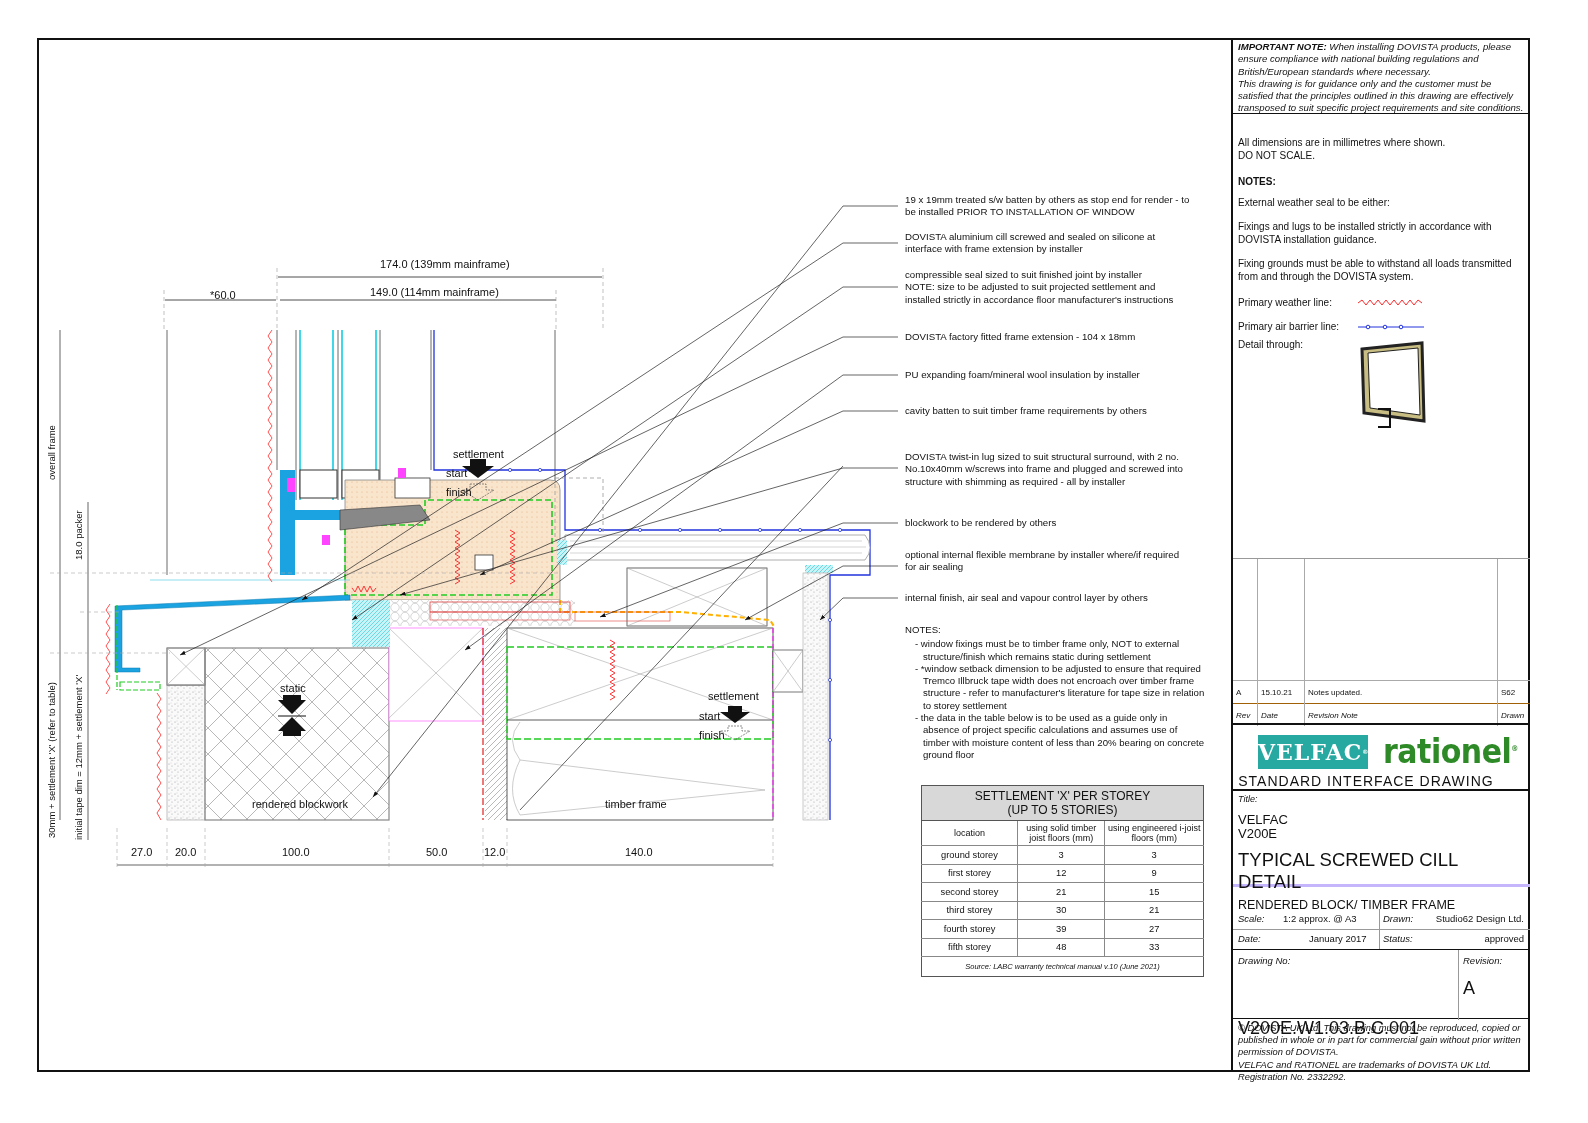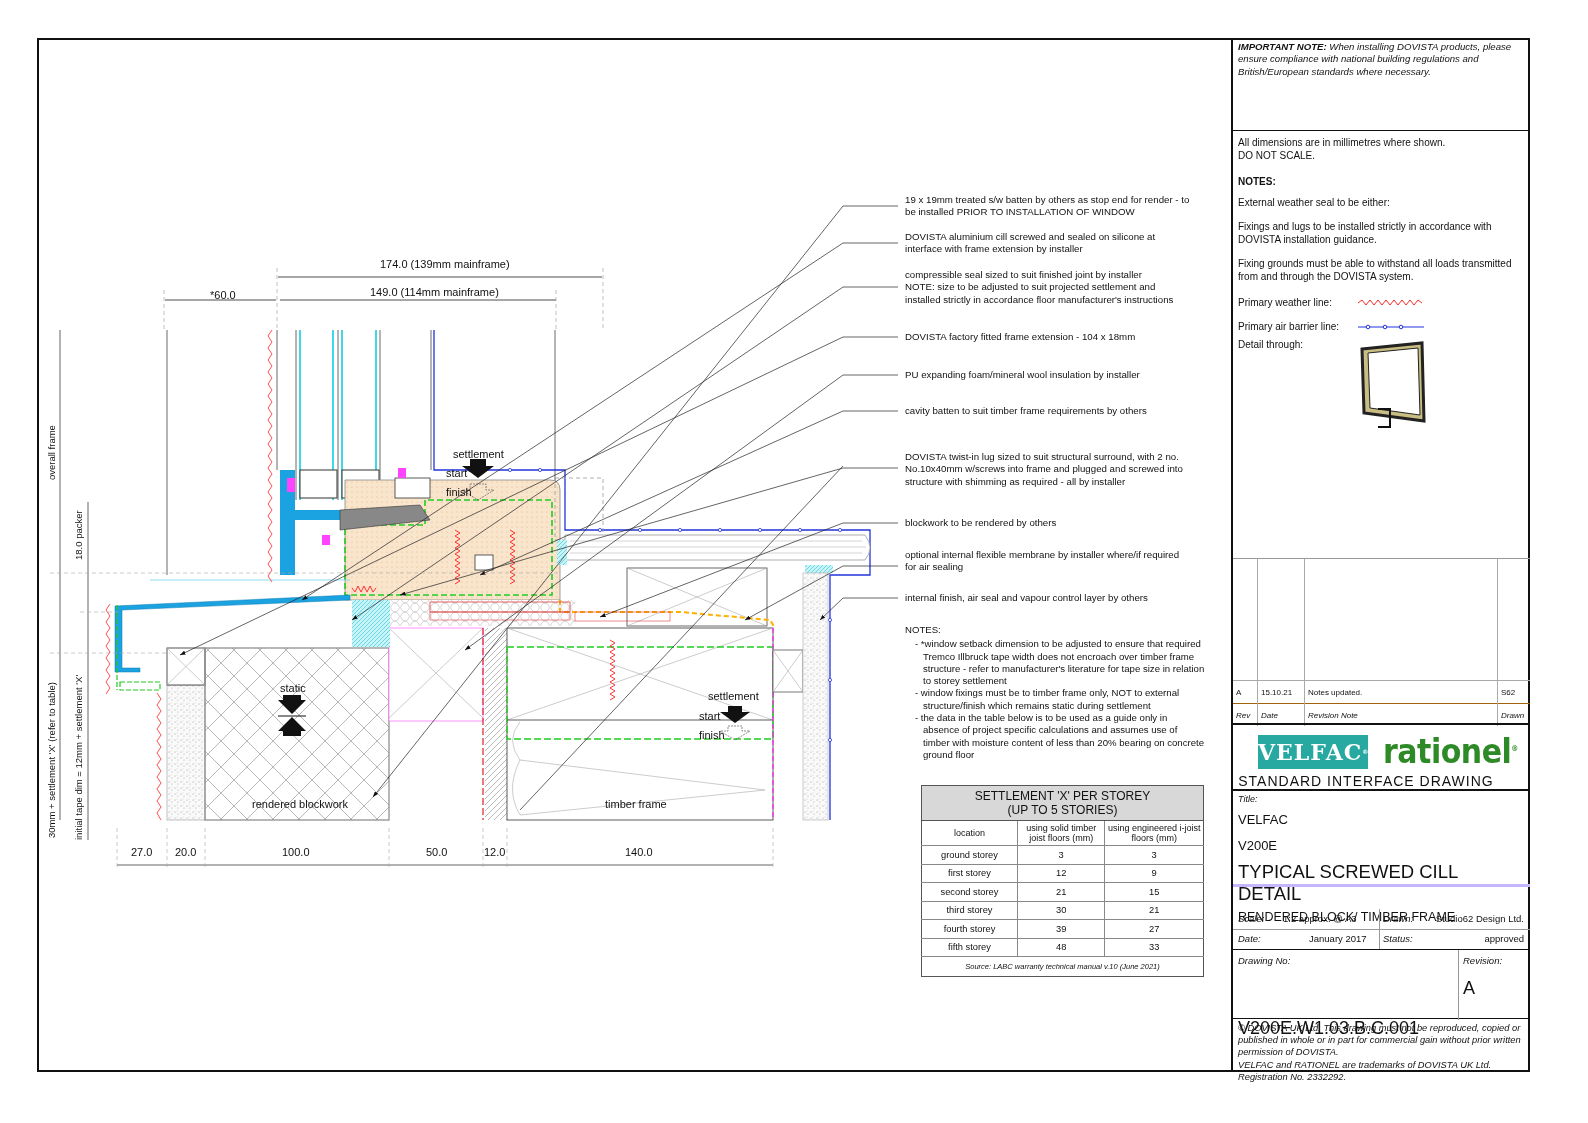--- a/index.html
+++ b/index.html
@@ -1,21 +1,21 @@
 <!DOCTYPE html>
 <html><head>
 <meta charset="utf-8">
 <style>
   html, body { margin:0; padding:0; background:#fff; }
   body { width:1588px; height:1123px; position:relative; font-family:"Liberation Sans", sans-serif; color:#111; overflow:hidden; }
   .sheet { position:absolute; left:37px; top:38px; width:1493px; height:1034px; border:2px solid #111; box-sizing:border-box; }
   .drawing { position:absolute; left:0; top:0; }
   .tb { position:absolute; left:1231px; top:38px; width:299px; height:1034px; border-left:2px solid #111; box-sizing:border-box; font-size:10px; }
   .tb-sec { position:absolute; left:0; width:297px; box-sizing:border-box; }
-  .imp { top:0; height:93px; border-bottom:1px solid #111; padding:3px 5px; font-style:italic; font-size:9.6px; line-height:12.3px; }
+  .imp { top:0; height:76px; border-bottom:1px solid #111; padding:3px 5px; font-style:italic; font-size:9.6px; line-height:12.3px; }
   .imp b { font-weight:bold; }
   .gen { top:93px; padding:6px 5px; font-size:10px; line-height:12.5px; }
   .gen p { margin:0; }
   .notes-h { font-weight:bold; margin-top:14px !important; margin-bottom:8px !important; }
   .gen ul { margin:0; padding-left:28px; }
   .gen li { margin:0; }
   .spacer { height:12px; }
   .legend-row { display:flex; align-items:center; height:24px; }
   .legend-label { width:120px; }
   .revtab { top:520px; height:165px; border-top:1px solid #999; }
@@ -316,22 +316,22 @@
     <div>optional internal flexible membrane by installer where/if required</div>
     <div>for air sealing</div>
   </div>
 <div class="ann" style="left:905px;top:592px;">
     <div>internal finish, air seal and vapour control layer by others</div>
   </div>
 
 <div class="notes2" style="width:300px;">
   <div>NOTES:</div>
   <ul>
+    <li>- window fixings must be to timber frame only, NOT to external structure/finish which remains static during settlement</li>
     <li>- *window setback dimension to be adjusted to ensure that required Tremco Illbruck tape width does not encroach over timber frame structure - refer to manufacturer's literature for tape size in relation to storey settlement</li>
-    <li>- window fixings must be to timber frame only, NOT to external structure/finish which remains static during settlement</li>
     <li>- the data in the table below is to be used as a guide only in absence of project specific calculations and assumes use of timber with moisture content of less than 20% bearing on concrete ground floor</li>
   </ul>
 </div>
 
 <table class="settle-table">
   <tbody>
       <tr>
         <th colspan="3" class="title">
           <div>SETTLEMENT 'X' PER STOREY</div>
           <div>(UP TO 5 STORIES)</div>
@@ -374,20 +374,21 @@
       </tr>
   <tr class="src">
         <td colspan="3">Source: LABC warranty technical manual v.10 (June 2021)</td>
       </tr>
 </tbody>
   </table>
 
 <div class="tb">
   <div class="tb-sec imp">
     <b>IMPORTANT NOTE:</b> <span>When installing DOVISTA products, please ensure compliance with national building regulations and British/European standards where necessary.</span><br>
+    <span>This drawing is for guidance only and the customer must be satisfied that the principles outlined in this drawing are effectively transposed to suit specific project requirements and site conditions.</span>
   </div>
   <div class="tb-sec gen">
     <p>All dimensions are in millimetres where shown.</p>
     <p>DO NOT SCALE.</p>
     <p class="notes-h">NOTES:</p>
     <p>External weather seal to be either:</p>
     <div class="spacer"></div>
     <p>Fixings and lugs to be installed strictly in accordance with DOVISTA installation guidance.</p>
     <div class="spacer"></div>
     <p>Fixing grounds must be able to withstand all loads transmitted from and through the DOVISTA system.</p>
@@ -444,21 +445,21 @@
 
   <div class="tb-sec logo-sec">
     <div class="velfac"><span>VELFAC</span><sup>®</sup></div>
     <div class="rationel"><span>rationel</span><sup style="font-size:7px;">®</sup></div>
     <div class="std">STANDARD INTERFACE DRAWING</div>
   </div>
 
   <div class="tb-sec title-sec">
     <div class="t-lbl">Title:</div>
     <div class="t-l1">VELFAC</div>
-    <div class="t-l1" style="margin-top:12px;">V200E</div>
+    <div class="t-l1" style="margin-top:0;">V200E</div>
     <div class="t-big">TYPICAL SCREWED CILL DETAIL</div>
     <div class="t-sub">RENDERED BLOCK/ TIMBER FRAME</div>
   </div>
 
   <div class="tb-sec meta">
     <div class="meta-row" style="top:0;border-bottom:1px solid #999;">
       <span style="left:5px;font-style:italic;">Scale:</span>
       <span style="left:50px;">1:2 approx. @ A3</span>
       <span style="left:146px;top:0;height:20px;border-left:1px solid #999;"></span>
       <span style="left:150px;font-style:italic;">Drawn:</span>

